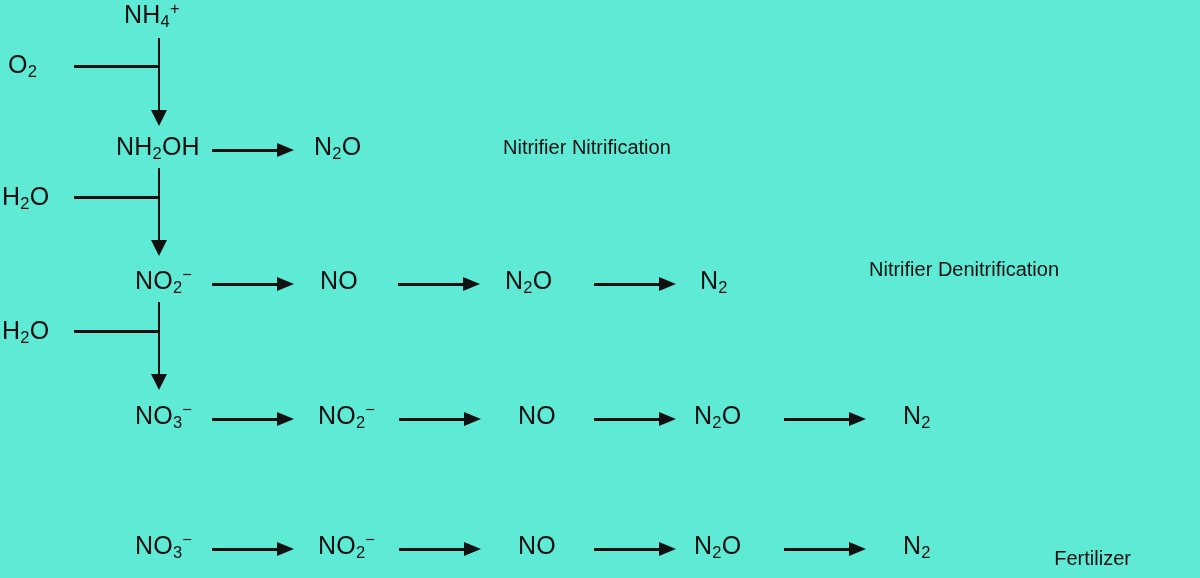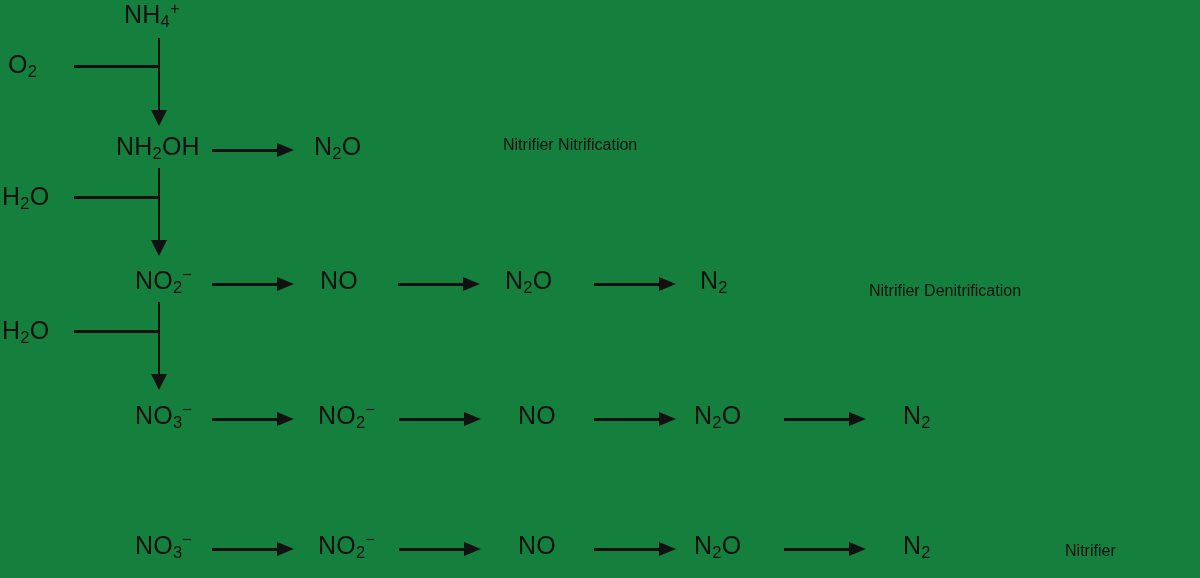--- a/index.html
+++ b/index.html
@@ -4,21 +4,21 @@
 <style>
   html, body {
     margin: 0;
     padding: 0;
     background: #ffffff;
   }
   #canvas {
     position: relative;
     width: 1200px;
     height: 578px;
-    background: #15803d;
+    background: #5eead4;
     font-family: "Liberation Sans", sans-serif;
     color: #000000;
     overflow: hidden;
   }
   .species {
     position: absolute;
     font-size: 25px;
     line-height: 1;
     white-space: nowrap;
     color: #111111;
@@ -29,21 +29,21 @@
     vertical-align: -0.22em;
     line-height: 0;
   }
   .species sup {
     font-size: 0.66em;
     vertical-align: 0.52em;
     line-height: 0;
   }
   .pathway-label {
     position: absolute;
-    font-size: 16px;
+    font-size: 20px;
     line-height: 1.18;
     white-space: pre;
     text-align: center;
     color: #111111;
   }
   .pathway-label.left-align {
     text-align: left;
     white-space: nowrap;
   }
   
@@ -176,21 +176,21 @@
 
   <div class="h-arrow" style="left:594px; top:276px; width:82px;">
     <div class="shaft" style="width:66px;"></div>
     <div class="head" style="left:65px;"></div>
   </div>
 
   <div class="species" style="left:700px; top:268px;">
     <span>N<sub>2</sub></span>
   </div>
 
-  <div class="pathway-label left-align" style="left:869px; top:282px;">
+  <div class="pathway-label left-align" style="left:869px; top:258px;">
     <span>Nitrifier Denitrification</span>
   </div>
 
   <div class="species" style="left:135px; top:403px;">
     <span>NO<sub>3</sub><sup>−</sup></span>
   </div>
 
   <div class="h-arrow" style="left:212px; top:411px; width:82px;">
     <div class="shaft" style="width:66px;"></div>
     <div class="head" style="left:65px;"></div>
@@ -265,17 +265,17 @@
   <div class="h-arrow" style="left:784px; top:541px; width:82px;">
     <div class="shaft" style="width:66px;"></div>
     <div class="head" style="left:65px;"></div>
   </div>
 
   <div class="species" style="left:903px; top:533px;">
     <span>N<sub>2</sub></span>
   </div>
 
   <div class="pathway-label" style="left:963px; top:523px; width:237px;">
-    <span>Nitrifier</span><br>
+    <span>Fertilizer</span><br>
     
   </div>
 
 </div>
 
 </body></html>

